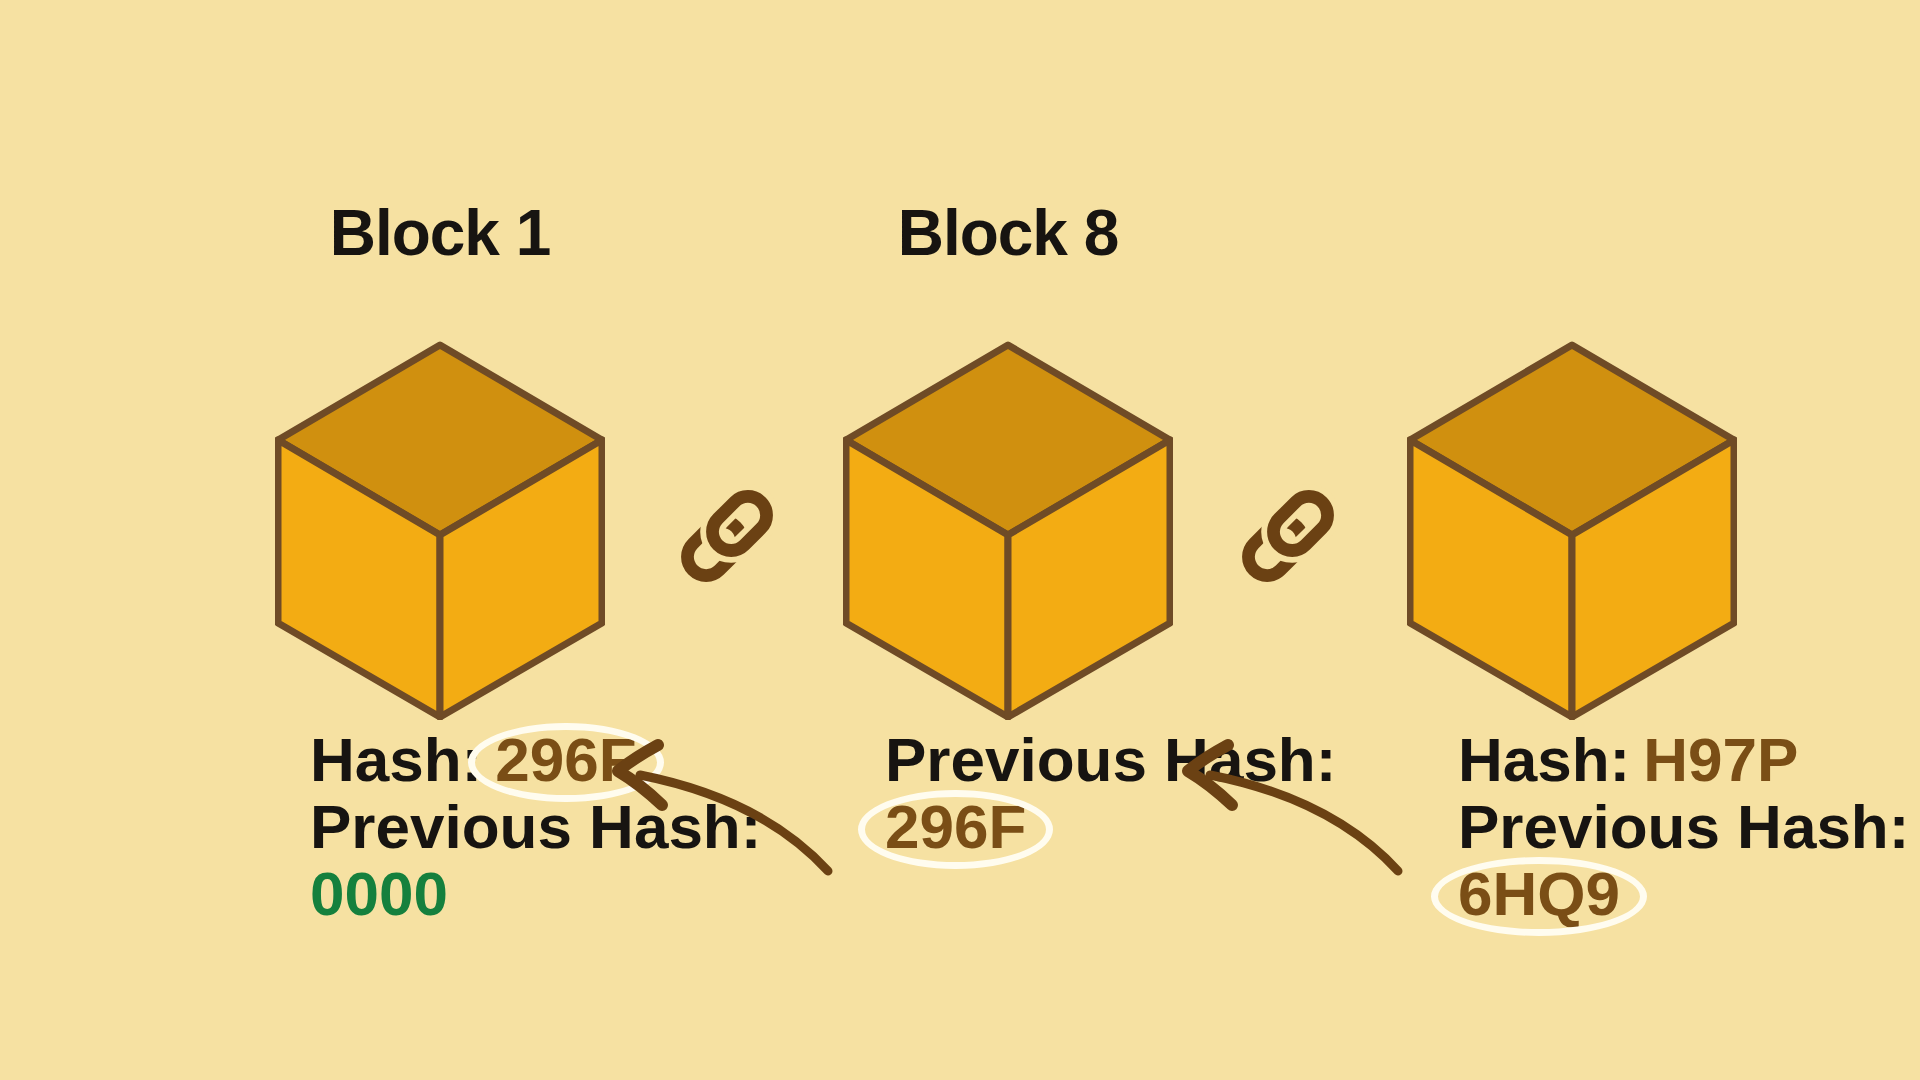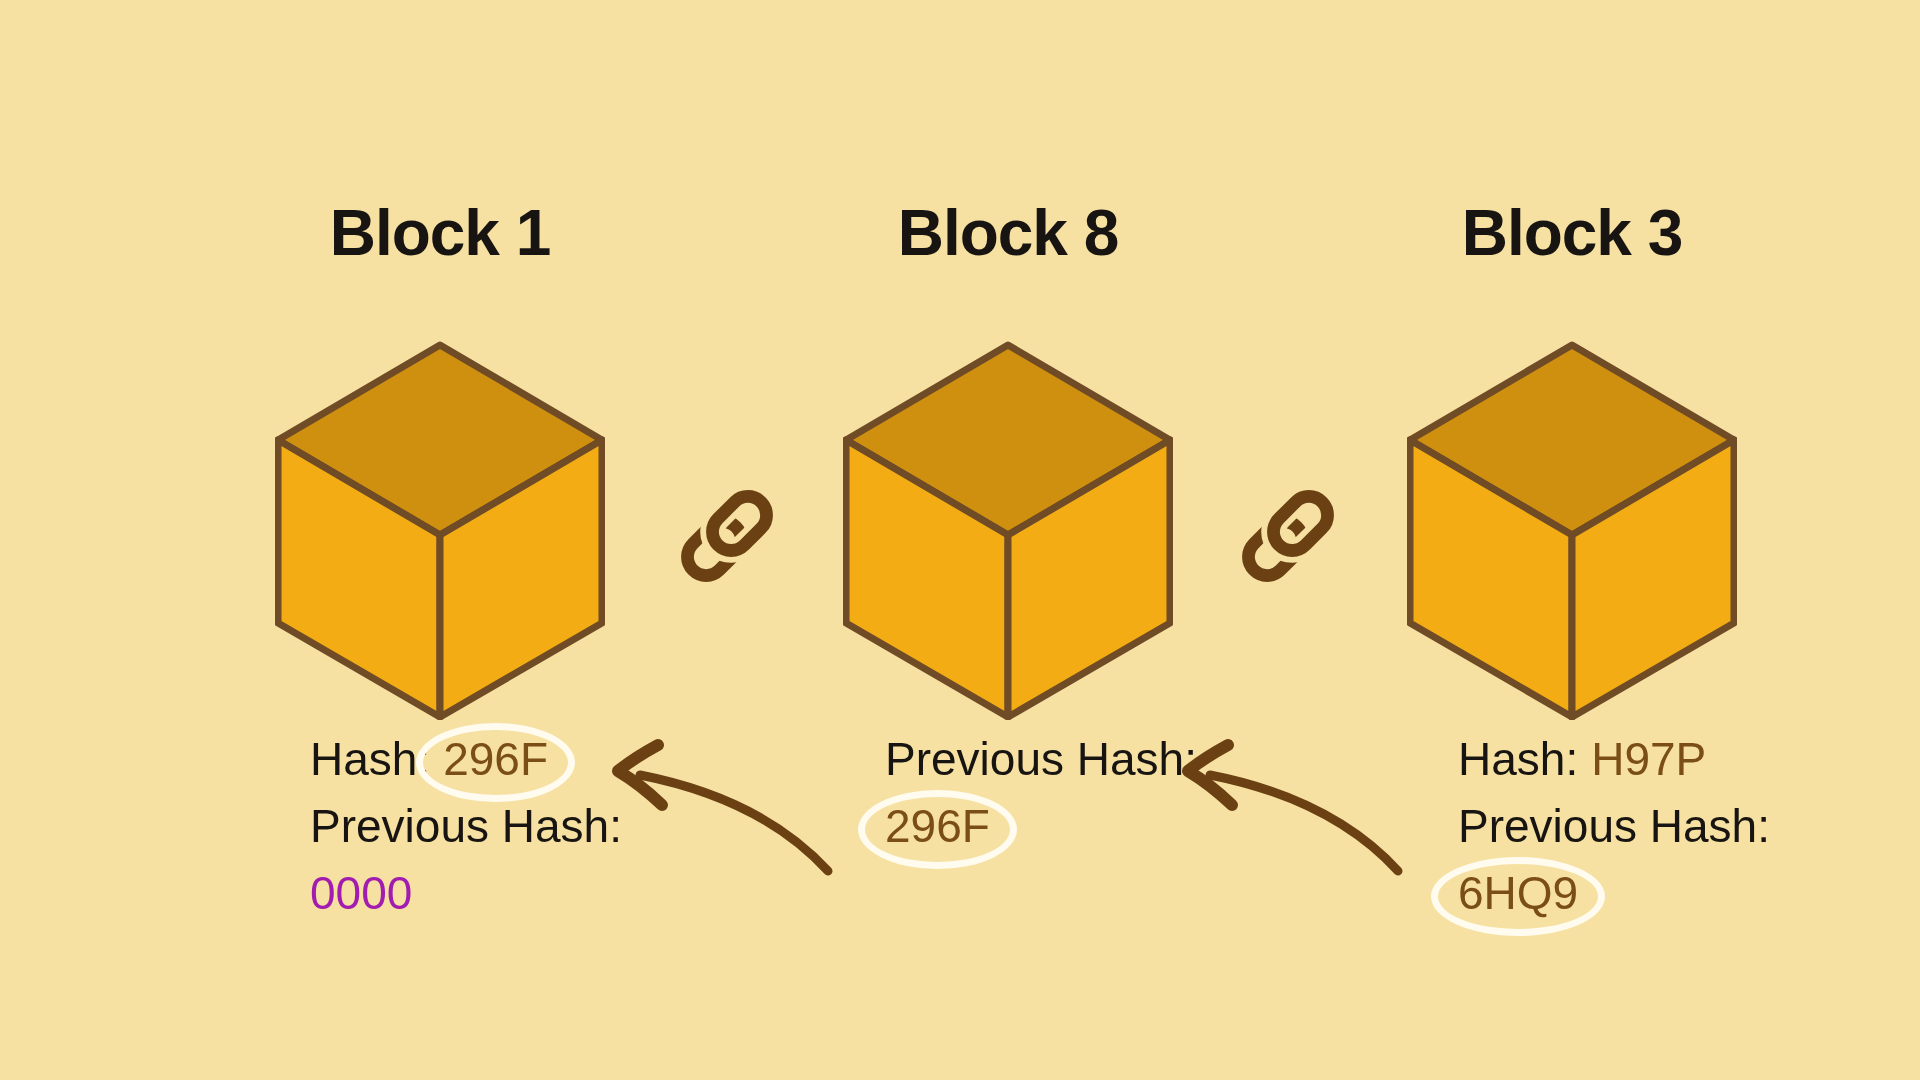--- a/index.html
+++ b/index.html
@@ -43,22 +43,22 @@
     width: 330px;
     height: 380px;
   }
   .cube-top  { fill: var(--cube-top, #D0900F);  stroke: var(--cube-outline, #6F4B26); stroke-width: 7; stroke-linejoin: round; }
   .cube-side { fill: var(--cube-side, #F3AC13); stroke: var(--cube-outline, #6F4B26); stroke-width: 7; stroke-linejoin: round; }
 
   .hash-text {
     position: absolute;
     top: 536px;
     width: 360px;
-    font-size: 46px;
-    font-weight: normal;
+    font-size: 62px;
+    font-weight: bold;
     line-height: 67px;
     color: var(--text-black, #171411);
     white-space: nowrap;
   }
   .tx1 { left: 70px; }
   .tx2 { left: 77px; }
   .tx3 { left: 86px; }
 
   .line { margin: 0; }
   .hash-label { margin-right: 13px; }
@@ -106,39 +106,38 @@
   <section class="block-group bg1">
     <h2 class="block-title">Block 1</h2>
     <svg class="cube" viewBox="0 0 330 380" xmlns="http://www.w3.org/2000/svg">
       <polygon class="cube-top" points="165,5 327,100 165,195 3,100"></polygon>
       <polygon class="cube-side" points="3,100 165,195 165,377 3,283"></polygon>
       <polygon class="cube-side" points="327,100 165,195 165,377 327,283"></polygon>
     </svg>
     <div class="hash-text tx1">
       <p class="line"><span class="hash-label">Hash:</span><span class="val circled" style="color: rgb(122, 78, 22);">296F</span></p>
       <p class="line"><span>Previous Hash:</span></p>
-      <p class="line"><span class="val" style="color: #a21caf;">0000</span></p>
+      <p class="line"><span class="val" style="color: #15803d;">0000</span></p>
     </div>
   </section>
 
   <section class="block-group bg2">
     <h2 class="block-title">Block 8</h2>
     <svg class="cube" viewBox="0 0 330 380" xmlns="http://www.w3.org/2000/svg">
       <polygon class="cube-top" points="165,5 327,100 165,195 3,100"></polygon>
       <polygon class="cube-side" points="3,100 165,195 165,377 3,283"></polygon>
       <polygon class="cube-side" points="327,100 165,195 165,377 327,283"></polygon>
     </svg>
     <div class="hash-text tx2">
       <p class="line"><span>Previous Hash:</span></p>
       <p class="line"><span class="val circled" style="color: rgb(122, 78, 22);">296F</span></p>
     </div>
   </section>
 
   <section class="block-group bg3">
-    <h2 class="block-title">Block 3</h2>
     <svg class="cube" viewBox="0 0 330 380" xmlns="http://www.w3.org/2000/svg">
       <polygon class="cube-top" points="165,5 327,100 165,195 3,100"></polygon>
       <polygon class="cube-side" points="3,100 165,195 165,377 3,283"></polygon>
       <polygon class="cube-side" points="327,100 165,195 165,377 327,283"></polygon>
     </svg>
     <div class="hash-text tx3">
       <p class="line"><span class="hash-label">Hash:</span><span class="val" style="color: rgb(122, 78, 22); text-align: center;">H97P</span></p>
       <p class="line"><span>Previous Hash:</span></p>
       <p class="line"><span class="val circled" style="color: rgb(122, 78, 22);">6HQ9</span></p>
     </div>

